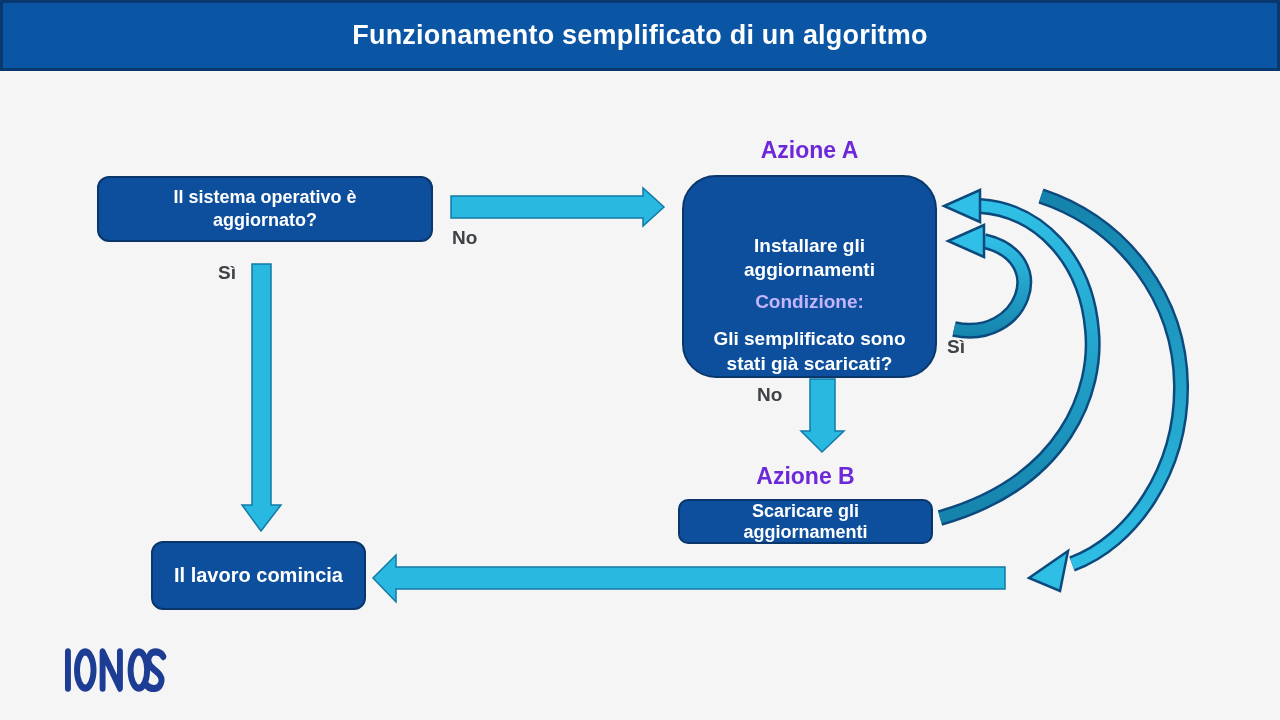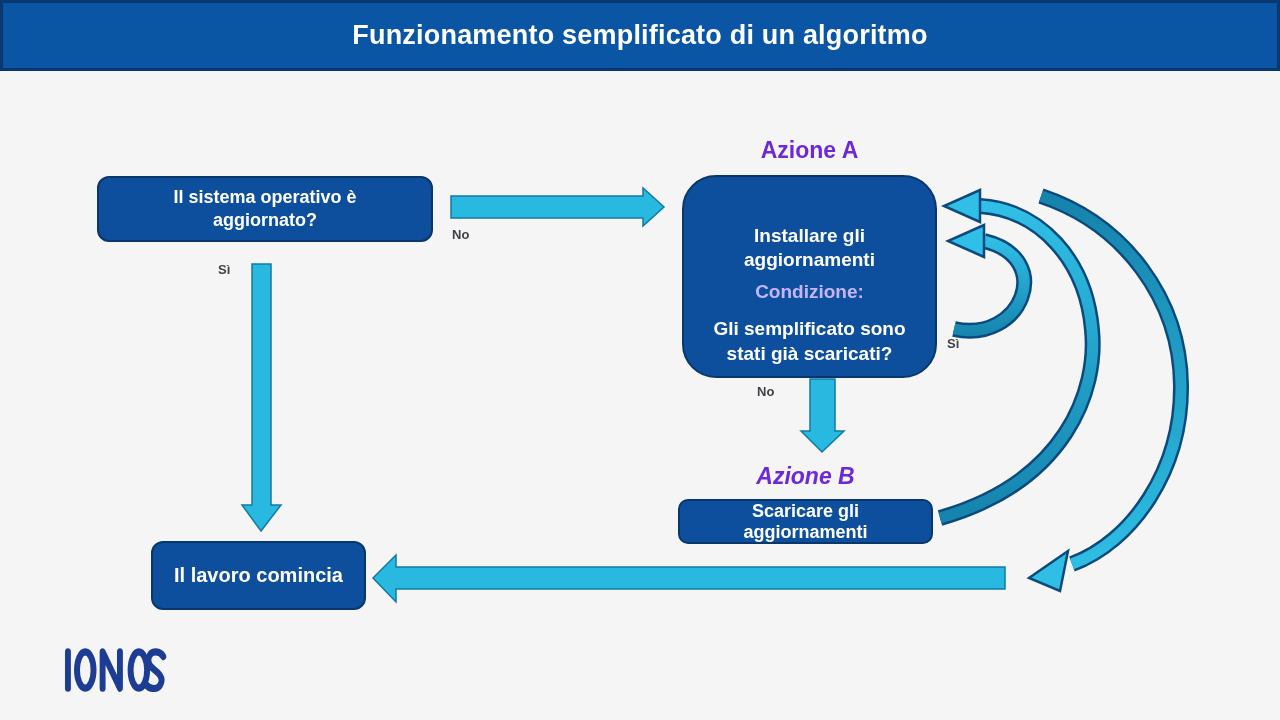--- a/index.html
+++ b/index.html
@@ -21,35 +21,35 @@
   
   svg.arrows{position:absolute;left:0;top:0;z-index:1;}
   
   .node{
     position:absolute;z-index:2;background:#0d4f9c;border:2px solid #09376b;
     color:#ffffff;font-weight:bold;text-align:center;box-sizing:border-box;
     display:flex;flex-direction:column;align-items:center;justify-content:center;
   }
   .node-start{left:97px;top:176px;width:336px;height:66px;border-radius:12px;font-size:18px;line-height:23px;}
   .node-start .inner{width:240px;}
-  .node-action-a{left:682px;top:175px;width:255px;height:203px;border-radius:34px;justify-content:center;padding-top:36px;}
+  .node-action-a{left:682px;top:175px;width:255px;height:203px;border-radius:34px;justify-content:flex-end;padding-top:36px;}
   .node-action-a .act{width:180px;font-size:19px;line-height:24px;}
   .node-action-a .cond{margin-top:9px;font-size:19px;color:#c4b5fd;}
   .node-action-a .quest{margin-top:13px;width:216px;font-size:19px;line-height:25px;}
   .node-action-b{left:678px;top:499px;width:255px;height:45px;border-radius:10px;font-size:18px;line-height:21px;}
   .node-action-b .inner{width:180px;}
   .node-end{left:151px;top:541px;width:215px;height:69px;border-radius:12px;font-size:20px;}
   
   .hdr{
     position:absolute;z-index:2;color:#6d28d9;font-weight:bold;font-size:23px;text-align:center;
   }
   .hdr-a{left:682px;top:137px;width:255px;}
-  .hdr-b{left:678px;top:463px;width:255px;font-style:italic;}
+  .hdr-b{left:678px;top:463px;width:255px;}
   .lbl{
-    position:absolute;z-index:2;color:#3f4347;font-weight:bold;font-size:13px;
+    position:absolute;z-index:2;color:#3f4347;font-weight:bold;font-size:19px;
   }
   .lbl-no-1{left:452px;top:227px;}
   .lbl-si-1{left:218px;top:262px;}
   .lbl-no-2{left:757px;top:384px;}
   .lbl-si-2{left:947px;top:336px;}
   
   .logo{position:absolute;left:64px;top:648px;z-index:2;}
 </style>
 </head>
 <body>

